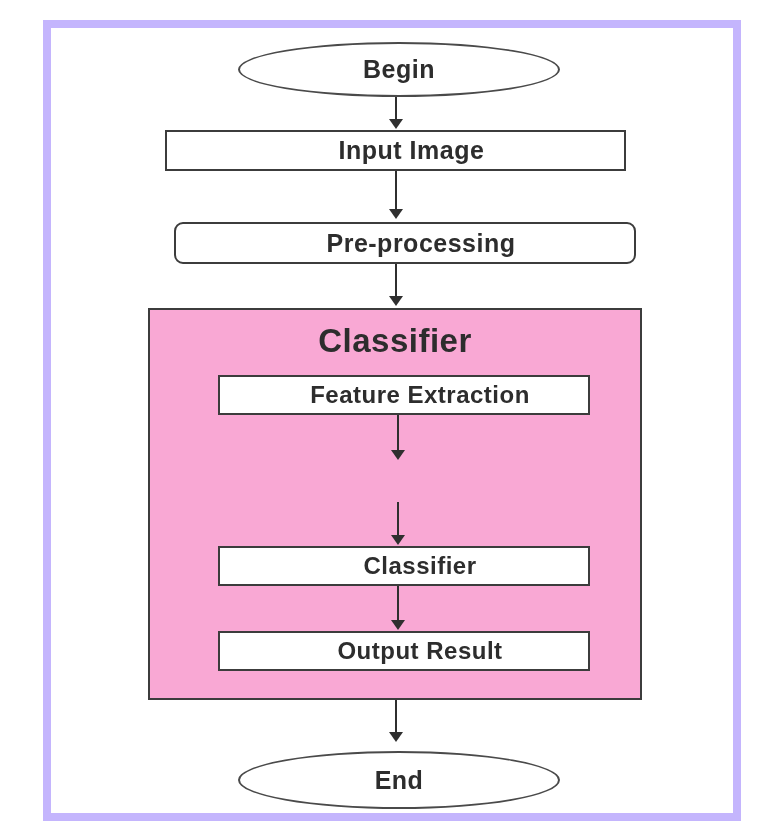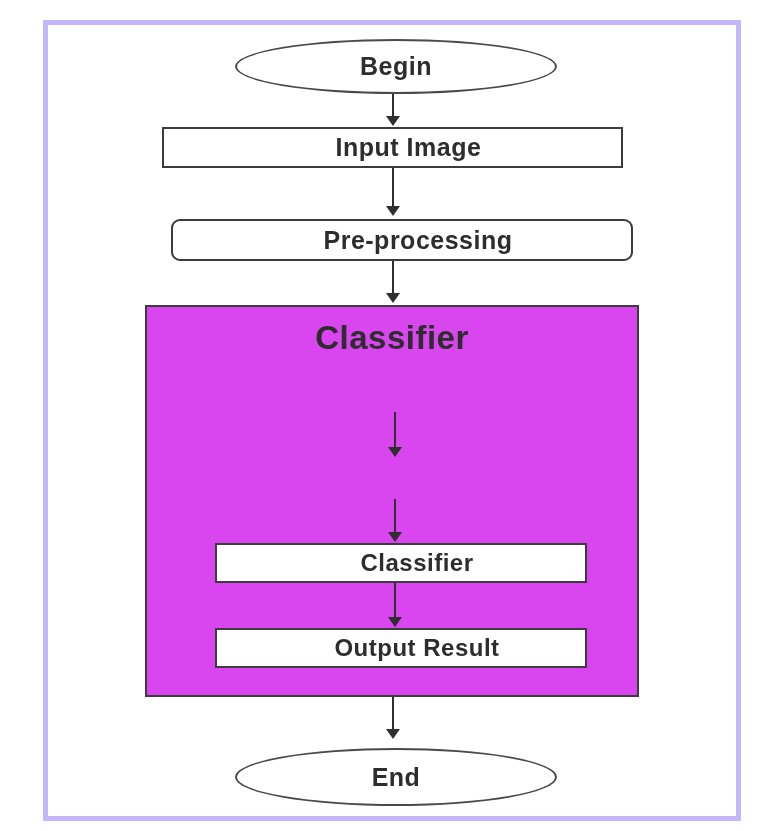--- a/index.html
+++ b/index.html
@@ -17,21 +17,21 @@
     background: #ffffff;
     overflow: hidden;
   }
   
   .frame {
     position: absolute;
     left: 43px;
     top: 20px;
     width: 698px;
     height: 801px;
-    border: 5px solid #c4b5fd;
+    border: 8px solid #c4b5fd;
     box-sizing: border-box;
     background: #ffffff;
   }
   
   .node {
     position: absolute;
     box-sizing: border-box;
     display: flex;
     align-items: center;
     justify-content: center;
@@ -57,21 +57,21 @@
   .pre-node   { left: 166px; top: 214px; width: 462px; height: 42px; }
   
   .group {
     position: absolute;
     left: 140px;
     top: 300px;
     width: 494px;
     height: 392px;
     border: 2px solid #3c3c3c;
     box-sizing: border-box;
-    background: #d946ef;
+    background: #f9a8d4;
   }
   .group-title {
     position: absolute;
     left: 0;
     top: 12px;
     width: 100%;
     text-align: center;
     font-size: 33px;
     font-weight: 600;
     color: #2d2d2d;
@@ -146,20 +146,23 @@
     </div>
 
     <div class="arrow arrow-3" style="left:337px; top:236px;">
       <div class="line"></div>
       <div class="head"></div>
     </div>
 
     <div class="group" style="left:97px; top:280px;">
       <div class="group-title">Classifier</div>
 
+      <div class="node rect inner-rect fe-node">
+        <span>Feature Extraction</span>
+      </div>
 
       <div class="arrow arrow-a">
         <div class="line"></div>
         <div class="head"></div>
       </div>
 
 
       <div class="arrow arrow-b">
         <div class="line"></div>
         <div class="head"></div>

